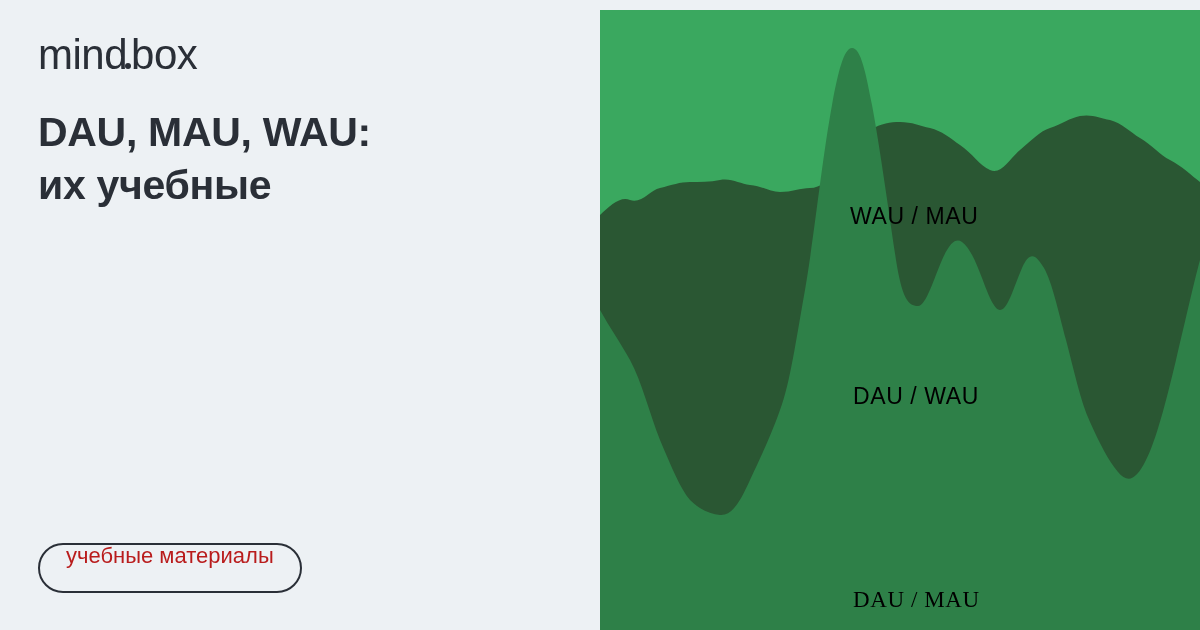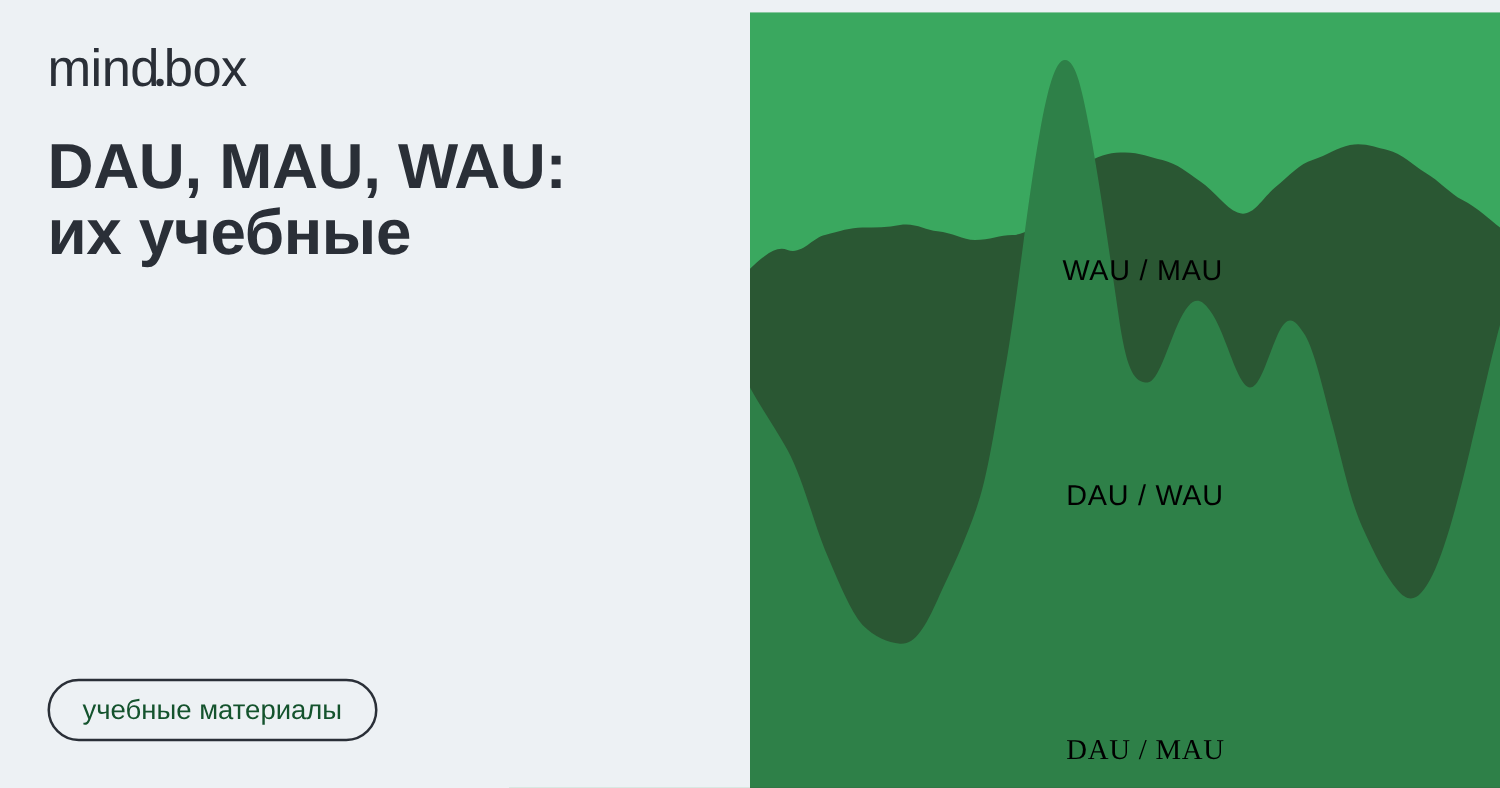--- a/index.html
+++ b/index.html
@@ -50,45 +50,44 @@
     background: #2a2f37;
     vertical-align: baseline;
     margin-left: -2px;
     margin-right: 0px;
   }
   .headline {
     position: absolute;
     left: 38px;
     top: 96px;
     width: 530px;
-    font-size: 51px;
+    font-size: 41px;
     line-height: 53px;
     font-weight: 700;
     letter-spacing: -0.3px;
     color: #2a2f37;
   }
   .headline .hl-line {
     display: block;
     white-space: nowrap;
   }
   .badge {
     position: absolute;
     left: 38px;
     top: 533px;
     display: inline-flex;
-    align-items: center;
     justify-content: center;
     height: 50px;
     padding: 0 26px;
     border: 2px solid #2a2f37;
     border-radius: 26px;
     box-sizing: border-box;
     font-size: 22px;
     line-height: 1;
-    color: #14532d;
+    color: #b91c1c;
     background: transparent;
     white-space: nowrap;
   }
 
   
   .right-panel {
     position: relative;
     width: 600px;
     height: 630px;
     flex: 0 0 600px;

